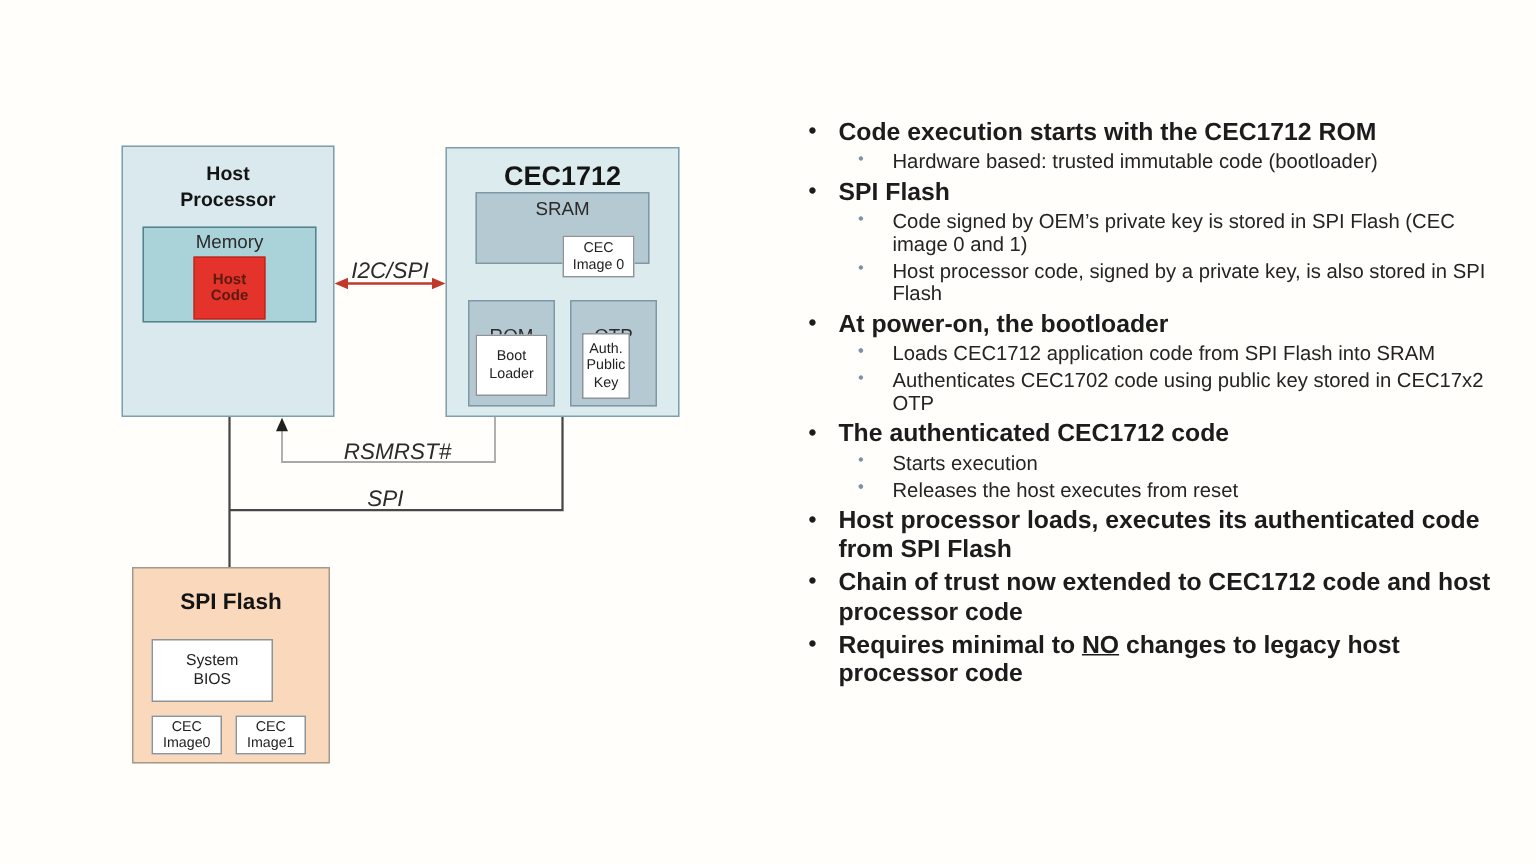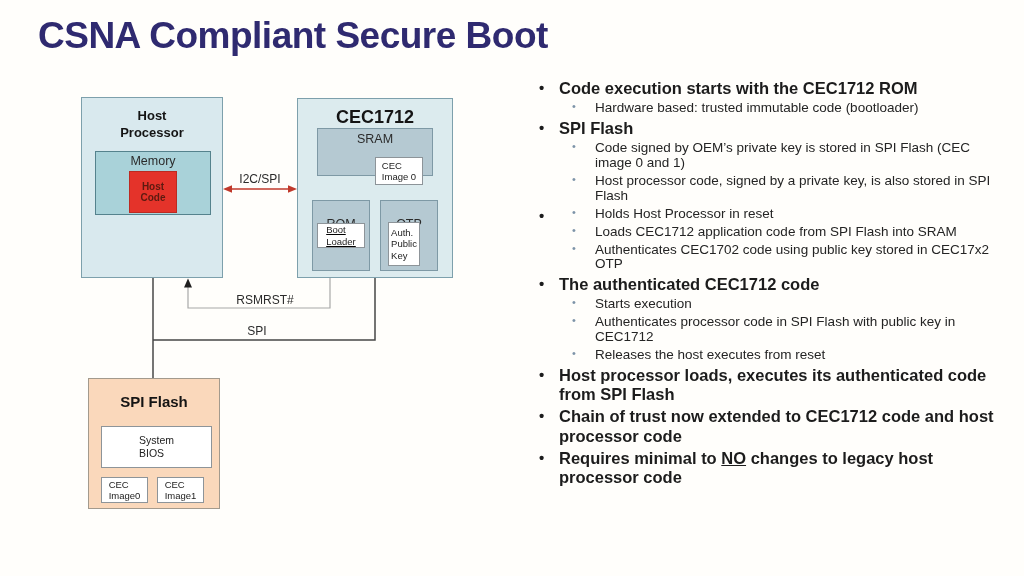--- a/index.html
+++ b/index.html
@@ -18,61 +18,60 @@
   .box-host    { left:81px;  top:97px;  width:142px; height:181px; background:#d9e9ee; border:1.5px solid #7da0ac; }
   .box-cec     { left:297px; top:98px;  width:156px; height:180px; background:#dcebee; border:1.5px solid #7da0ac; }
   .box-flash   { left:88px;  top:378px; width:132px; height:131px; background:#fad8bb; border:1.5px solid #a39a8d; }
   .box-memory  { left:95px;  top:151px; width:116px; height:64px;  background:#a9d2d9; border:1px solid #55828d; }
   .box-sram    { left:317px; top:128px; width:116px; height:48px;  background:#b5c9d2; border:1px solid #7e99a5; }
   .box-rom     { left:312px; top:200px; width:58px;  height:71px;  background:#b5c9d2; border:1px solid #7e99a5; }
   .box-otp     { left:380px; top:200px; width:58px;  height:71px;  background:#b5c9d2; border:1px solid #7e99a5; }
   .box-hostcode{ left:129px; top:171px; width:48px;  height:42px;  background:#e4332a; border:1px solid #bc2a21;
                  display:flex; align-items:center; justify-content:center; }
   .wbox { position:absolute; background:#ffffff; border:1px solid #8d9499;
-          display:flex; align-items:center; justify-content:center; text-align:left; }
+          display:flex; align-items:center; justify-content:center; text-align:center; }
   .wb-cecimg0   { left:375px; top:157px; width:48px;  height:28px; }
-  .wb-bootload  { left:317px; top:223px; width:48px;  height:25px;text-decoration:underline; }
+  .wb-bootload  { left:317px; top:223px; width:48px;  height:41px; }
   .wb-authkey   { left:388px; top:222px; width:32px;  height:44px; }
-  .wb-sysbios   { left:101px; top:426px; width:111px; height:42px; }
+  .wb-sysbios   { left:101px; top:426px; width:81px; height:42px; }
   .wb-cecimg0f  { left:101px; top:477px; width:47px;  height:26px; }
   .wb-cecimg1f  { left:157px; top:477px; width:47px;  height:26px; }
 
   .box-title   { font-weight:bold; color:#141414; text-align:center; white-space:pre-line; }
   .t-host  { padding-top:9px;  font-size:13px; line-height:1.32; }
   .t-cec   { padding-top:8px;  font-size:18px; }
   .t-flash { padding-top:14px; font-size:15px; }
   .sub-label { font-size:12.5px; color:#2b2b2b; text-align:center; }
   .l-memory { padding-top:2px; }
   .l-sram   { padding-top:3px; }
   .l-romotp { padding-top:16px; }
   .small-txt { font-size:9.5px; color:#222; white-space:pre-line; line-height:1.2; }
   .hostcode-txt { font-size:10px; color:#5c1a10; white-space:pre-line; line-height:1.15; text-align:center; font-weight:bold; }
 
   
   .conn-svg { position:absolute; left:0; top:0; width:1024px; height:576px; pointer-events:none; }
-  .conn-label { position:absolute; transform:translateX(-50%); font-size:12px; color:#2b2b2b; white-space:nowrap; }
+  .conn-label { position:absolute; transform:translateX(-50%); font-size:15px; color:#2b2b2b; white-space:nowrap;font-style:italic; }
   .lbl-i2c    { left:260px; top:172px; }
   .lbl-rsmrst { left:265px; top:293px; }
   .lbl-spi    { left:257px; top:324px; }
 
   
   .bullets { position:absolute; left:533px; top:76px; width:472px; }
   .b-item { position:relative; color:#1c1c1c; }
   .b-item.l1 { padding-left:26px; font-size:16.5px; font-weight:bold; line-height:1.17; margin-top:3px; }
   .b-item.l2 { padding-left:62px; font-size:13.5px; line-height:1.1;  margin-top:3px; color:#242424; }
   .b-item.l1 > .b-marker { position:absolute; left:6px;  top:0;    font-size:15px; color:#1c1c1c; }
   .b-item.l2 > .b-marker { position:absolute; left:39px; top:-1px; font-size:11px; color:#7d93a8; }
   .u { text-decoration:underline; }
 </style>
 </head>
 <body>
 
 <div class="slide">
 
-  <div class="slide-title">CSNA Compliant Secure Boot</div>
 
   <svg class="conn-svg" viewBox="0 0 1024 576">
     <g>
       <line x1="231" y1="189" x2="289" y2="189" stroke="#c0392b" stroke-width="1.6"></line>
       <polygon points="223,189 232,185.2 232,192.8" fill="#c0392b"></polygon>
       <polygon points="297,189 288,185.2 288,192.8" fill="#c0392b"></polygon>
     </g>
     <g>
       <polyline points="330,278 330,308 188,308 188,286" fill="none" stroke="#a8a8a8" stroke-width="1.2"></polyline>
       <polygon points="188,278.5 184,287.5 192,287.5" fill="#1f1f1f"></polygon>
@@ -142,26 +141,26 @@
   <div class="conn-label lbl-i2c">I2C/SPI</div>
   <div class="conn-label lbl-rsmrst">RSMRST#</div>
   <div class="conn-label lbl-spi">SPI</div>
 
   <div class="bullets">
       <div class="b-item l1"><span class="b-marker">•</span><span class="b-text"><span>Code execution starts with the CEC1712 ROM</span></span></div>
       <div class="b-item l2"><span class="b-marker">•</span><span class="b-text"><span>Hardware based: trusted immutable code (bootloader)</span></span></div>
       <div class="b-item l1"><span class="b-marker">•</span><span class="b-text"><span>SPI Flash</span></span></div>
       <div class="b-item l2"><span class="b-marker">•</span><span class="b-text"><span>Code signed by OEM’s private key is stored in SPI Flash (CEC image 0 and 1)</span></span></div>
       <div class="b-item l2"><span class="b-marker">•</span><span class="b-text"><span>Host processor code, signed by a private key, is also stored in SPI Flash</span></span></div>
-      <div class="b-item l1"><span class="b-marker">•</span></div>
-      <div class="b-item l2"><span class="b-marker">•</span><span class="b-text"><span>Holds Host Processor in reset</span></span></div>
+      <div class="b-item l1"><span class="b-marker">•</span><span class="b-text"><span>At power-on, the bootloader</span></span></div>
+      <div class="b-item l2"><span class="b-marker">•</span></div>
       <div class="b-item l2"><span class="b-marker">•</span><span class="b-text"><span>Loads CEC1712 application code from SPI Flash into SRAM</span></span></div>
       <div class="b-item l2"><span class="b-marker">•</span><span class="b-text"><span>Authenticates CEC1702 code using public key stored in CEC17x2 OTP</span></span></div>
       <div class="b-item l1"><span class="b-marker">•</span><span class="b-text"><span>The authenticated CEC1712 code</span></span></div>
       <div class="b-item l2"><span class="b-marker">•</span><span class="b-text"><span>Starts execution</span></span></div>
-      <div class="b-item l2"><span class="b-marker">•</span><span class="b-text"><span>Authenticates processor code in SPI Flash with public key in CEC1712</span></span></div>
+      <div class="b-item l2"><span class="b-marker">•</span></div>
       <div class="b-item l2"><span class="b-marker">•</span><span class="b-text"><span>Releases the host executes from reset</span></span></div>
       <div class="b-item l1"><span class="b-marker">•</span><span class="b-text"><span>Host processor loads, executes its authenticated code from SPI Flash</span></span></div>
       <div class="b-item l1"><span class="b-marker">•</span><span class="b-text"><span>Chain of trust now extended to CEC1712 code and host processor code</span></span></div>
       <div class="b-item l1"><span class="b-marker">•</span><span class="b-text"><span>Requires minimal to </span><span class="u">NO</span><span> changes to legacy host processor code</span></span></div>
     </div>
 
 </div>
 
 </body></html>

